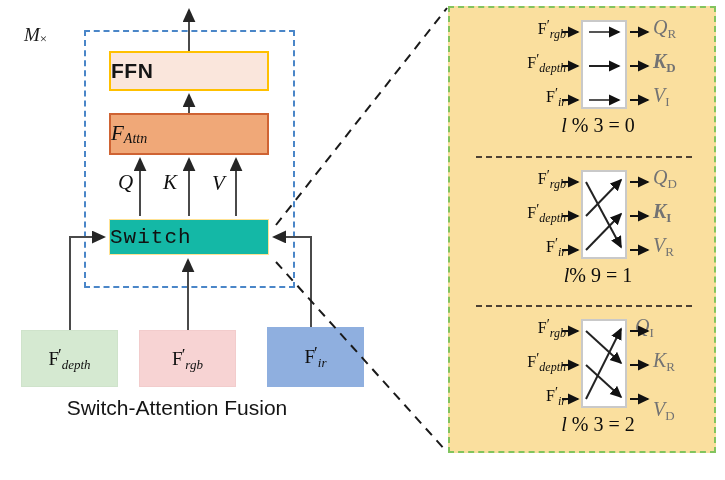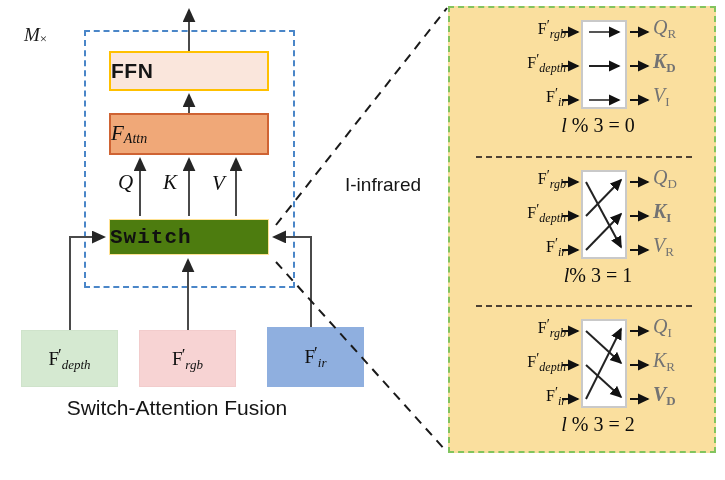--- a/index.html
+++ b/index.html
@@ -29,21 +29,21 @@
 
   #attn-box{
     left:109px;top:113px;width:160px;height:42px;
     background:#f0a878;border:2px solid #cf6333;
   }
   #attn-label{font-family:"Liberation Serif",serif;font-size:21px;font-style:italic;color:#101010;}
   #attn-label .sub{font-size:14px;vertical-align:-3px;}
 
   #switch-box{
     left:109px;top:219px;width:160px;height:36px;
-    background:#4d7c0f;border:1px solid #ffe293;font-weight:bold;
+    background:#14b8a6;border:1px solid #ffe293;
   }
   #switch-label{font-family:"Liberation Mono",monospace;font-size:21px;color:#111;letter-spacing:1px;}
 
   
   .featbox{box-sizing:border-box;display:flex;align-items:center;justify-content:center;}
   #feat-depth{left:21px;top:330px;width:97px;height:57px;background:#d5e9d1;border:1px solid #cfe3cb;}
   #feat-rgb  {left:139px;top:330px;width:97px;height:57px;background:#f7d3d3;border:1px solid #f2cccc;}
   #feat-ir   {left:267px;top:327px;width:97px;height:60px;background:#8fafdf;border:1px solid #8fafdf;}
   .featlabel{font-family:"Liberation Serif",serif;font-size:19px;color:#101010;}
   .featlabel .sub{font-size:13px;font-style:italic;vertical-align:-4px;}
@@ -113,21 +113,20 @@
 <div class="abs featbox" id="feat-rgb">
   <span class="featlabel"><span>F</span><span class="pr">′</span><span class="sub">rgb</span></span>
 </div>
 <div class="abs featbox" id="feat-ir">
   <span class="featlabel"><span>F</span><span class="pr">′</span><span class="sub">ir</span></span>
 </div>
 
 <div class="abs" id="fusion-caption">Switch-Attention Fusion</div>
 
 <div class="abs" id="legend">
-  <div>I-infrared</div>
 </div>
 
 <svg class="ovl" id="left-arrows" width="725" height="480">
   <defs>
     <marker id="ah" markerWidth="7" markerHeight="7" refX="6" refY="3.2" orient="auto">
       <path d="M0,0 L7,3.2 L0,6.4 z" fill="#262626"></path>
     </marker>
     <marker id="ahs" markerWidth="6" markerHeight="6" refX="5.2" refY="2.8" orient="auto">
       <path d="M0,0 L6,2.8 L0,5.6 z" fill="#111"></path>
     </marker>
@@ -186,21 +185,21 @@
     <div class="p-rowlabel" style="left:6px;top:10px;width:110px;"><span>F</span><span class="pr">′</span><span class="sub">rgb</span></div>
     <div class="p-rowlabel" style="left:0px;top:44px;width:116px;"><span>F</span><span class="pr">′</span><span class="sub">depth</span></div>
     <div class="p-rowlabel" style="left:6px;top:78px;width:110px;"><span>F</span><span class="pr">′</span><span class="sub">ir</span></div>
 
     <div class="p-switchbox" style="left:131px;top:12px;width:46px;height:89px;"></div>
 
     <div class="p-outlabel" style="left:203px;top:8px;"><span>Q</span><span class="sub">D</span></div>
     <div class="p-outlabel" style="left:203px;top:42px;font-weight:bold;"><span>K</span><span class="sub">I</span></div>
     <div class="p-outlabel" style="left:203px;top:76px;"><span>V</span><span class="sub">R</span></div>
 
-    <div class="p-caption" style="left:14px;top:106px;"><span>l</span><span class="nrm">% 3  =  1</span></div>
+    <div class="p-caption" style="left:14px;top:106px;"><span>l</span><span class="nrm">% 9  =  1</span></div>
 
     <svg class="ovl" width="268" height="149">
       <line x1="112" y1="24" x2="128" y2="24" stroke="#111" stroke-width="2" marker-end="url(#ahs)"></line>
       <line x1="112" y1="58" x2="128" y2="58" stroke="#111" stroke-width="2" marker-end="url(#ahs)"></line>
       <line x1="112" y1="92" x2="128" y2="92" stroke="#111" stroke-width="2" marker-end="url(#ahs)"></line>
 
       <line x1="136" y1="24" x2="171" y2="89" stroke="#222" stroke-width="2" marker-end="url(#ahs)"></line>
       <line x1="136" y1="58" x2="171" y2="22" stroke="#222" stroke-width="2" marker-end="url(#ahs)"></line>
       <line x1="136" y1="92" x2="171" y2="56" stroke="#222" stroke-width="2" marker-end="url(#ahs)"></line>
       <line x1="180" y1="24" x2="198" y2="24" stroke="#111" stroke-width="2" marker-end="url(#ahs)"></line>
@@ -209,23 +208,23 @@
     </svg>
   </div>
 
   <div class="sub-panel" id="sub-panel-2">
     <div class="p-rowlabel" style="left:6px;top:10px;width:110px;"><span>F</span><span class="pr">′</span><span class="sub">rgb</span></div>
     <div class="p-rowlabel" style="left:0px;top:44px;width:116px;"><span>F</span><span class="pr">′</span><span class="sub">depth</span></div>
     <div class="p-rowlabel" style="left:6px;top:78px;width:110px;"><span>F</span><span class="pr">′</span><span class="sub">ir</span></div>
 
     <div class="p-switchbox" style="left:131px;top:12px;width:46px;height:89px;"></div>
 
-    <div class="p-outlabel" style="left:203px;top:8px;"><span>Q</span><span class="sub">I</span></div>
+    <div class="p-outlabel" style="left:185px;top:8px;"><span>Q</span><span class="sub">I</span></div>
     <div class="p-outlabel" style="left:203px;top:42px;"><span>K</span><span class="sub">R</span></div>
-    <div class="p-outlabel" style="left:203px;top:76px;font-weight:bold;"><span>V</span><span class="sub">D</span></div>
+    <div class="p-outlabel" style="left:203px;top:91px;"><span>V</span><span class="sub">D</span></div>
 
     <div class="p-caption" style="left:14px;top:106px;"><span>l</span><span class="nrm"> % 3  =  2</span></div>
 
     <svg class="ovl" width="268" height="148">
       <line x1="112" y1="24" x2="128" y2="24" stroke="#111" stroke-width="2" marker-end="url(#ahs)"></line>
       <line x1="112" y1="58" x2="128" y2="58" stroke="#111" stroke-width="2" marker-end="url(#ahs)"></line>
       <line x1="112" y1="92" x2="128" y2="92" stroke="#111" stroke-width="2" marker-end="url(#ahs)"></line>
 
       <line x1="136" y1="24" x2="171" y2="56" stroke="#222" stroke-width="2" marker-end="url(#ahs)"></line>
       <line x1="136" y1="58" x2="171" y2="90" stroke="#222" stroke-width="2" marker-end="url(#ahs)"></line>

